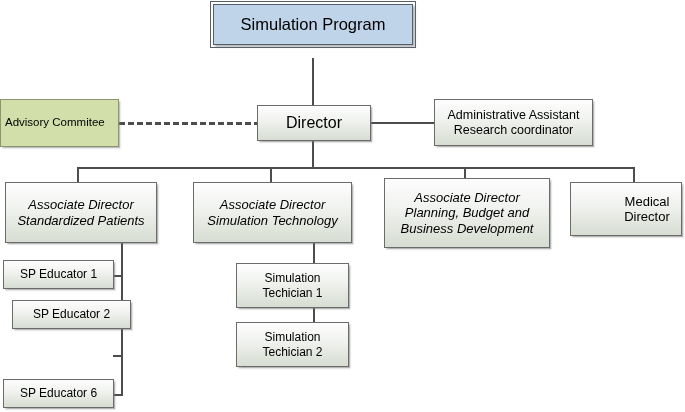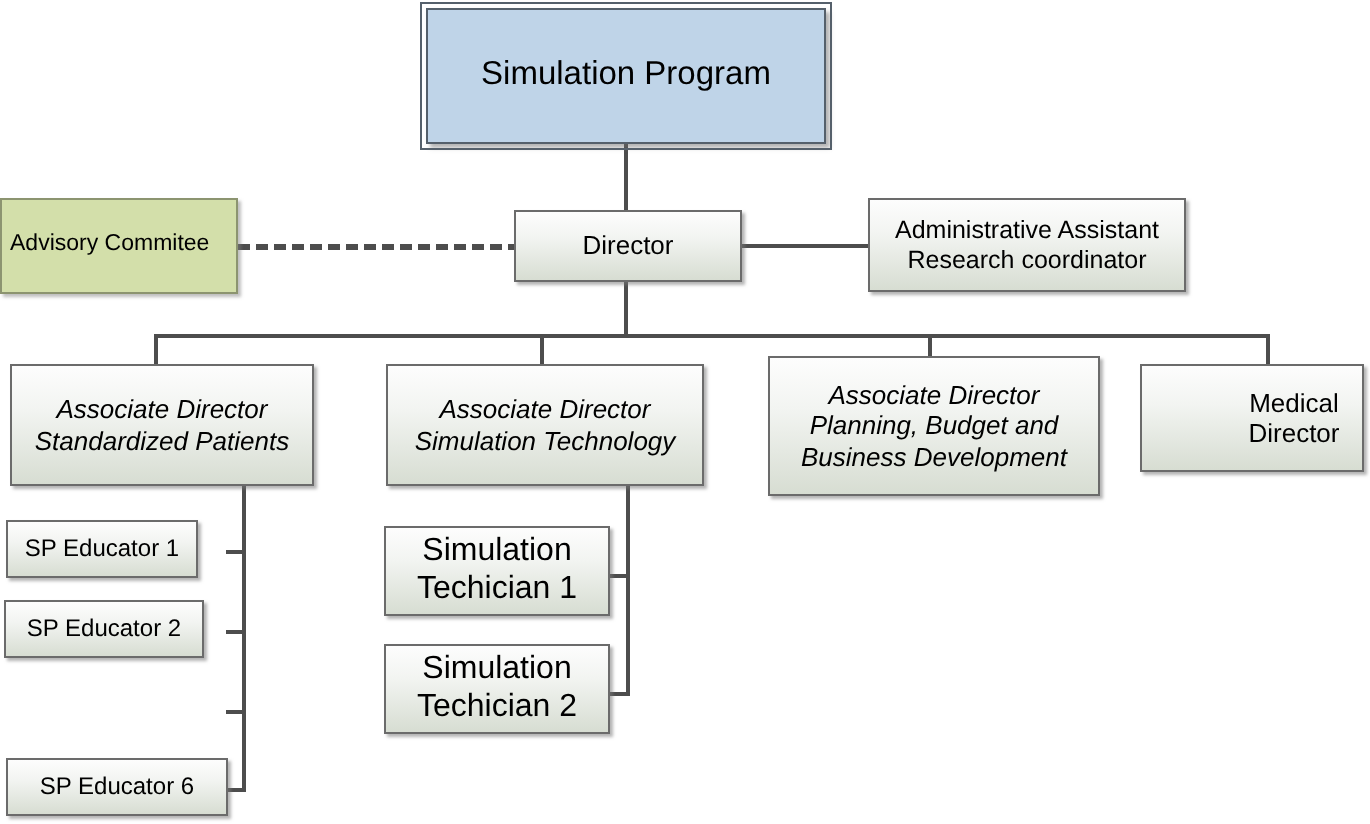--- a/index.html
+++ b/index.html
@@ -66,26 +66,26 @@
   
   .node.advisory {
     background: #d3dfaa;
     border: 1px solid #8c9470;
     font-size: 11.5px;
     justify-content: flex-start;
     box-shadow: 1.5px 1.5px 1.5px rgba(130,130,130,0.5);
   }
   .node.advisory .label { padding-left: 4px; }
 
-  .node.director { font-size: 13px; text-align: right; }
+  .node.director { font-size: 16px; text-align: right; }
   .node.assist   { font-size: 12.5px; }
   .node.assoc    { font-size: 13px; font-style: italic; }
   .node.medical  { font-size: 13px; }
   .node.leaf     { font-size: 12px; }
-  .node.leaf2    { font-size: 16px; }
+  .node.leaf2    { font-size: 12px; margin-left: 44px; }
 </style>
 </head>
 <body>
 
 <div id="chart-root">
 
   <div class="conn-v" style="left:312px; top:58px; height:49px;"></div>
 
   <div class="conn-dash" style="left:119px; top:122px; width:141px;"></div>
 
@@ -103,21 +103,21 @@
   <div class="conn-v" style="left:121px; top:243px; height:152px;"></div>
   <div class="conn-h" style="left:113px; top:275px; width:10px;"></div>
   <div class="conn-h" style="left:113px; top:315px; width:10px;"></div>
   <div class="conn-h" style="left:113px; top:355px; width:10px;"></div>
   <div class="conn-h" style="left:113px; top:394px; width:10px;"></div>
 
   <div class="conn-v" style="left:313px; top:243px; height:104px;"></div>
   <div class="conn-h" style="left:304px; top:287px; width:11px;"></div>
   <div class="conn-h" style="left:304px; top:346px; width:11px;"></div>
 
-  <div class="node root" style="left:213px; top:4px; width:200px; height:68px;">
+  <div class="node root" style="left:213px; top:4px; width:200px; height:41px;">
     <span class="label">Simulation Program</span>
   </div>
 
   <div class="node std director" style="left:257px; top:105px; width:114px; height:36px;">
     <span class="label">Director</span>
   </div>
 
   <div class="node advisory" style="left:0px; top:99px; width:119px; height:48px;">
     <span class="label">Advisory Commitee</span>
   </div>
@@ -135,25 +135,25 @@
   </div>
 
   <div class="node std assoc" style="left:384px; top:178px; width:166px; height:70px;">
     <span class="label multiline">Associate Director<br>Planning, Budget and<br>Business Development</span>
   </div>
 
   <div class="node std medical" style="left:570px; top:182px; width:112px; height:54px;padding-left:42px;">
     <span class="label">Medical Director</span>
   </div>
 
-  <div class="node std leaf" style="left:3px; top:260px; width:96px; height:29px;">
+  <div class="node std leaf" style="left:3px; top:260px; width:111px; height:29px;">
     <span class="label">SP Educator 1</span>
   </div>
 
-  <div class="node std leaf" style="left:2px; top:300px; width:100px; height:29px;">
+  <div class="node std leaf" style="left:12px; top:300px; width:119px; height:29px;">
     <span class="label">SP Educator 2</span>
   </div>
 
 
   <div class="node std leaf" style="left:3px; top:379px; width:111px; height:29px;">
     <span class="label">SP Educator 6</span>
   </div>
 
   <div class="node std leaf2" style="left:192px; top:263px; width:113px; height:45px;">
     <span class="label multiline">Simulation<br>Techician 1</span>

